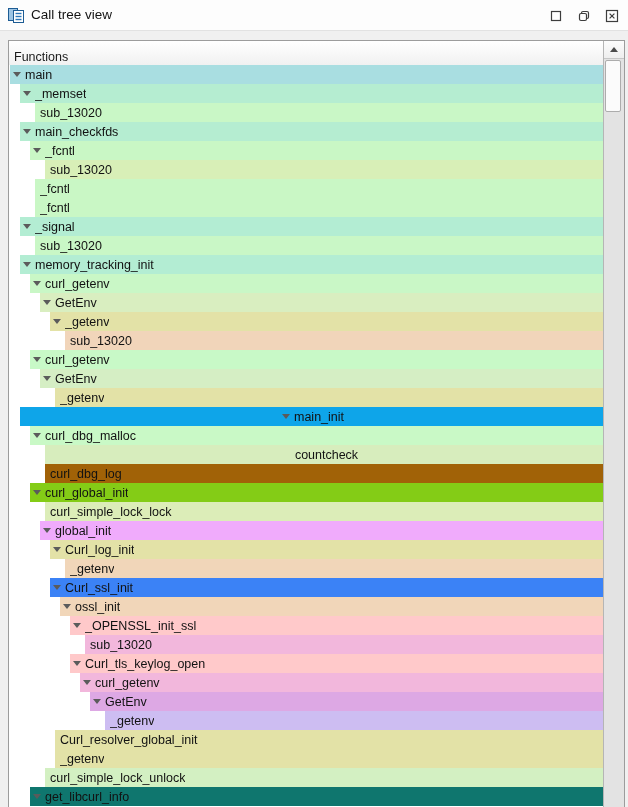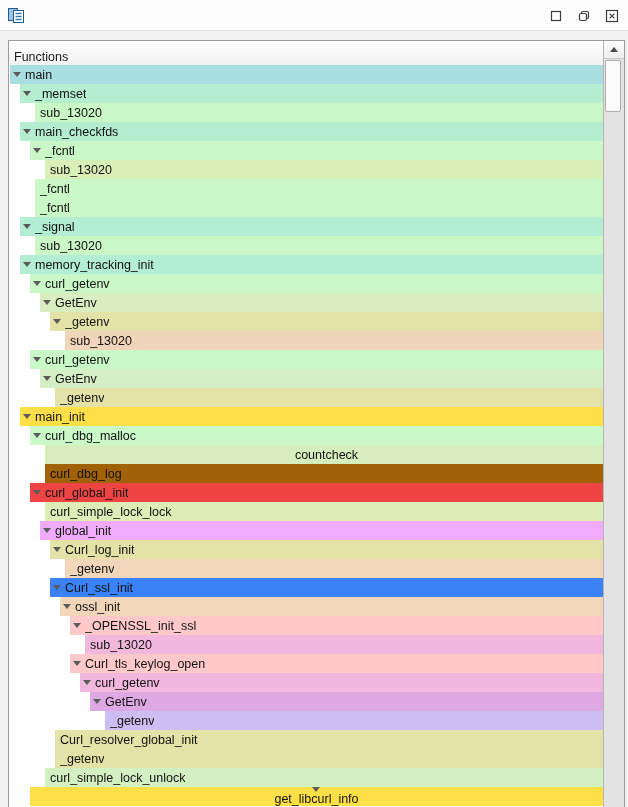--- a/index.html
+++ b/index.html
@@ -87,20 +87,21 @@
 <div class="titlebar">
   <span class="app-icon">
     <svg width="18" height="18" viewBox="0 0 18 18">
       <rect x="1.5" y="2.5" width="9" height="12" fill="#9cc4e4" stroke="#1d5c94" stroke-width="1"></rect>
       <rect x="6.5" y="4.5" width="10" height="12" fill="#ffffff" stroke="#1d5c94" stroke-width="1"></rect>
       <line x1="8.5" y1="7.5" x2="14.5" y2="7.5" stroke="#2e77b8" stroke-width="1.4"></line>
       <line x1="8.5" y1="10.5" x2="14.5" y2="10.5" stroke="#2e77b8" stroke-width="1.4"></line>
       <line x1="8.5" y1="13.5" x2="14.5" y2="13.5" stroke="#2e77b8" stroke-width="1.4"></line>
     </svg>
   </span>
+  <span class="title-text">Call tree view</span>
 
   <button class="win-btn btn-float" title="">
     <span>
       <svg width="14" height="14" viewBox="0 0 14 14" fill="none" stroke="#3d3d3d" stroke-width="1.2">
         <rect x="2.5" y="2.5" width="9" height="9"></rect>
       </svg>
     </span>
   </button>
   <button class="win-btn btn-restore" title="">
     <span>
@@ -240,21 +241,21 @@
         </div>
       </div>
       <div class="tree-row">
         <div class="row-spacer" style="width: 46px;"></div>
         <div class="row-block leaf" style="background: rgb(227, 226, 167);">
           <span class="row-label">_getenv</span>
         </div>
       </div>
       <div class="tree-row">
         <div class="row-spacer" style="width: 11px;"></div>
-        <div class="row-block" style="background: #fde047;">
+        <div class="row-block" style="background: #0ea5e9; justify-content: center;">
           <span class="expander"></span>
           <span class="row-label">main_init</span>
         </div>
       </div>
       <div class="tree-row">
         <div class="row-spacer" style="width: 21px;"></div>
         <div class="row-block" style="background: rgb(201, 249, 198);">
           <span class="expander"></span>
           <span class="row-label">curl_dbg_malloc</span>
         </div>
@@ -266,21 +267,21 @@
         </div>
       </div>
       <div class="tree-row">
         <div class="row-spacer" style="width: 36px;"></div>
         <div class="row-block leaf" style="background: #a16207;">
           <span class="row-label">curl_dbg_log</span>
         </div>
       </div>
       <div class="tree-row">
         <div class="row-spacer" style="width: 21px;"></div>
-        <div class="row-block" style="background: #ef4444;">
+        <div class="row-block" style="background: #84cc16;">
           <span class="expander"></span>
           <span class="row-label">curl_global_init</span>
         </div>
       </div>
       <div class="tree-row">
         <div class="row-spacer" style="width: 36px;"></div>
         <div class="row-block leaf" style="background: rgb(220, 237, 184);">
           <span class="row-label">curl_simple_lock_lock</span>
         </div>
       </div>
@@ -371,21 +372,21 @@
         </div>
       </div>
       <div class="tree-row">
         <div class="row-spacer" style="width: 36px;"></div>
         <div class="row-block leaf" style="background: rgb(211, 240, 194);">
           <span class="row-label">curl_simple_lock_unlock</span>
         </div>
       </div>
       <div class="tree-row">
         <div class="row-spacer" style="width: 21px;"></div>
-        <div class="row-block" style="background: #fde047; flex-direction: column;">
+        <div class="row-block" style="background: #0f766e;">
           <span class="expander"></span>
           <span class="row-label">get_libcurl_info</span>
         </div>
       </div>
     </div>
 
   <div class="scrollbar">
     <button class="scroll-up">
       <span class="up-arrow"></span>
     </button>

